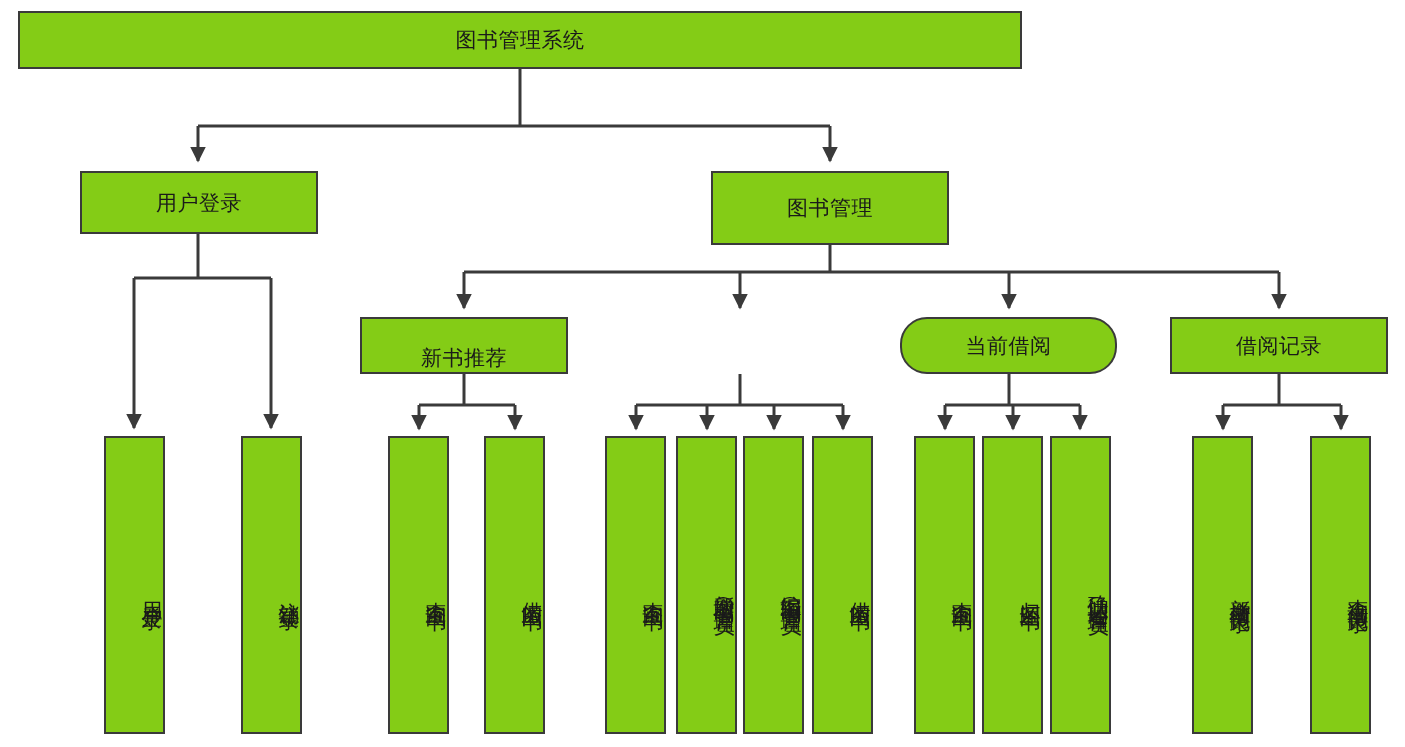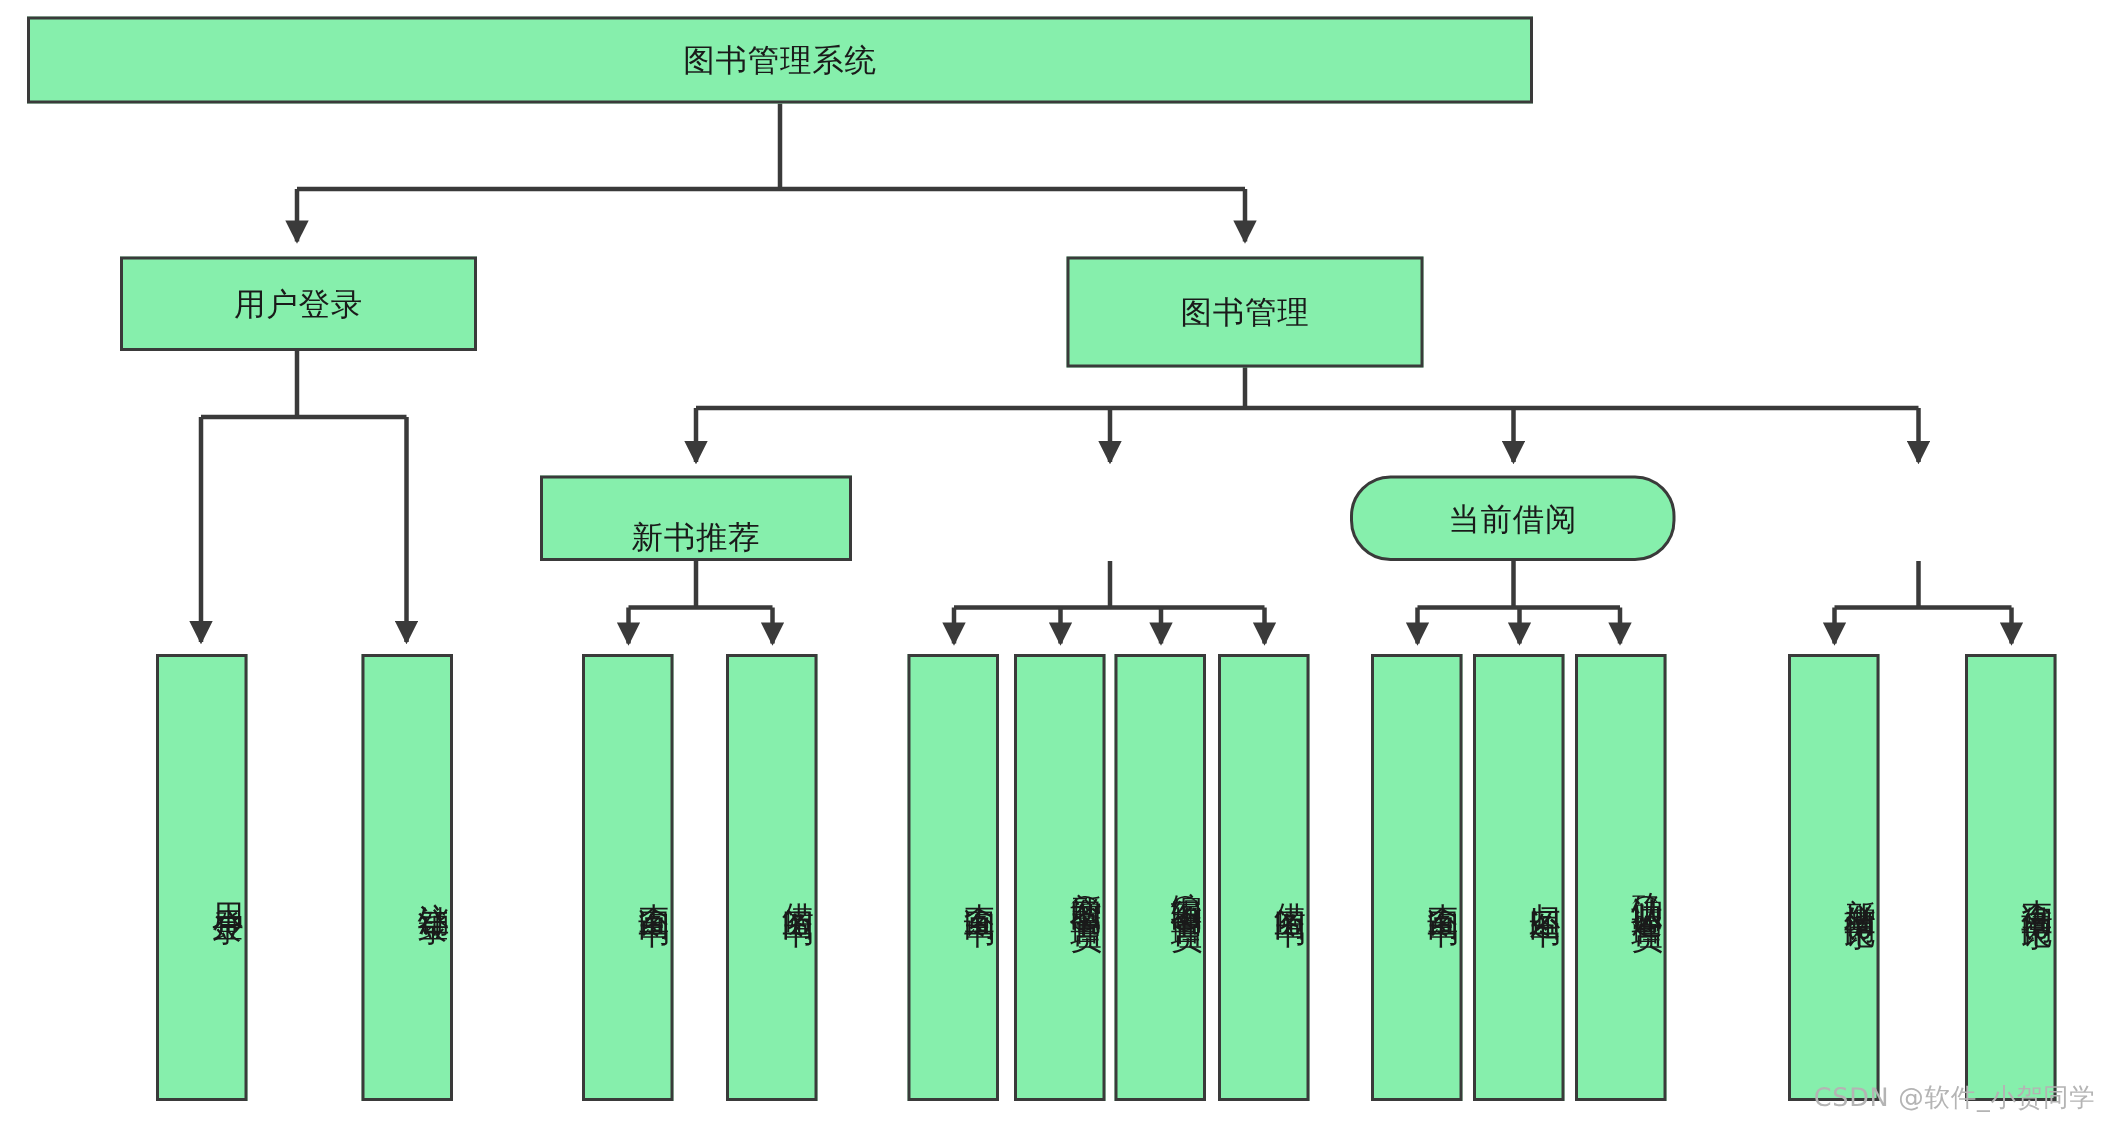--- a/index.html
+++ b/index.html
@@ -21,21 +21,21 @@
     position: absolute;
     left: 0;
     top: 0;
     width: 1405px;
     height: 747px;
     pointer-events: none;
   }
   .node {
     position: absolute;
     box-sizing: border-box;
-    background: #86efac;
+    background: #84cc16;
     border: 2.5px solid #3a3a3a;
     display: flex;
     align-items: center;
     justify-content: center;
     color: #1a1a1a;
   }
   .node.horiz {
     font-size: 21px;
     letter-spacing: 0.5px;
   }
@@ -131,20 +131,23 @@
   <div class="node horiz" style="left:711px; top:171px; width:238px; height:74px;">
     <span>图书管理</span>
   </div>
 
   <div class="node horiz" style="left:360px; top:317px; width:208px; height:57px;align-items:flex-end;">
     <span>新书推荐</span>
   </div>
   <div class="node horiz" style="left:900px; top:317px; width:217px; height:57px;border-radius:27px;">
     <span>当前借阅</span>
   </div>
+  <div class="node horiz" style="left:1170px; top:317px; width:218px; height:57px;">
+    <span>借阅记录</span>
+  </div>
 
   <div class="node vert" style="left:104px; top:436px; width:61px; height:298px;">
     <span class="vtext">用户登录</span>
   </div>
   <div class="node vert" style="left:241px; top:436px; width:61px; height:298px;">
     <span class="vtext">注销登录</span>
   </div>
 
   <div class="node vert" style="left:388px; top:436px; width:61px; height:298px;">
     <span class="vtext">查询图书</span>
@@ -176,15 +179,14 @@
     <span class="vtext">确认归还（管理员）</span>
   </div>
 
   <div class="node vert" style="left:1192px; top:436px; width:61px; height:298px;">
     <span class="vtext">新增借阅记录</span>
   </div>
   <div class="node vert" style="left:1310px; top:436px; width:61px; height:298px;">
     <span class="vtext">查询借阅记录</span>
   </div>
 
-  <div id="watermark">CSDN @软件_小贺同学</div>
 
 </div>
 
 </body></html>

